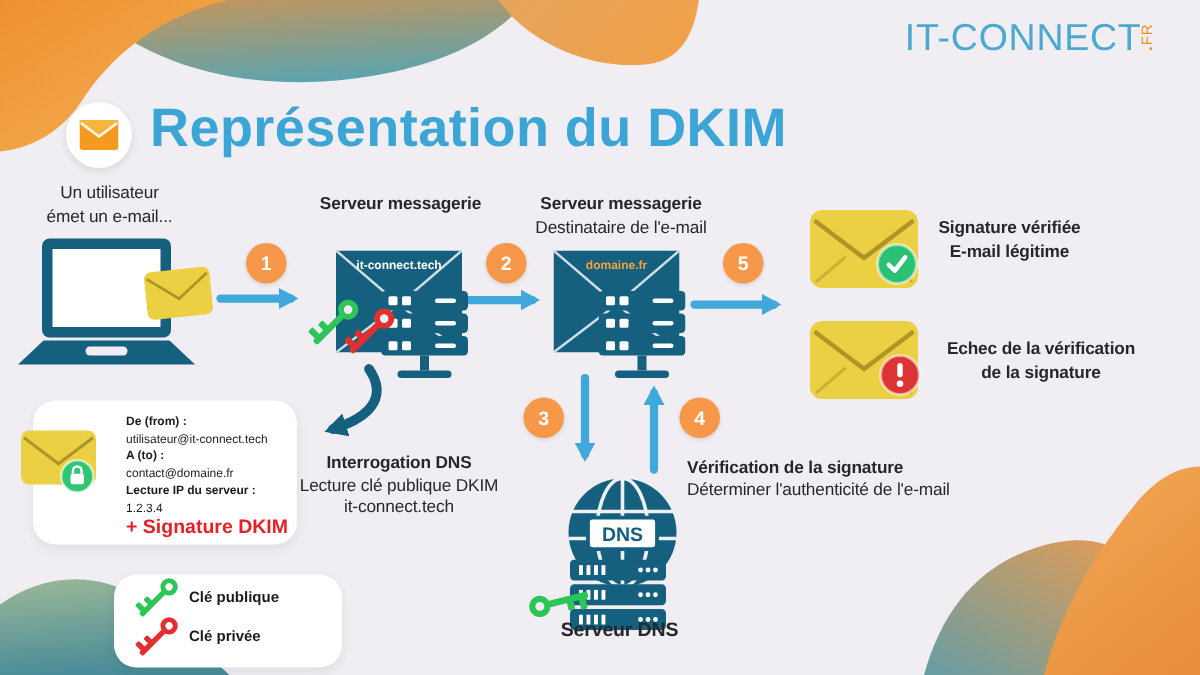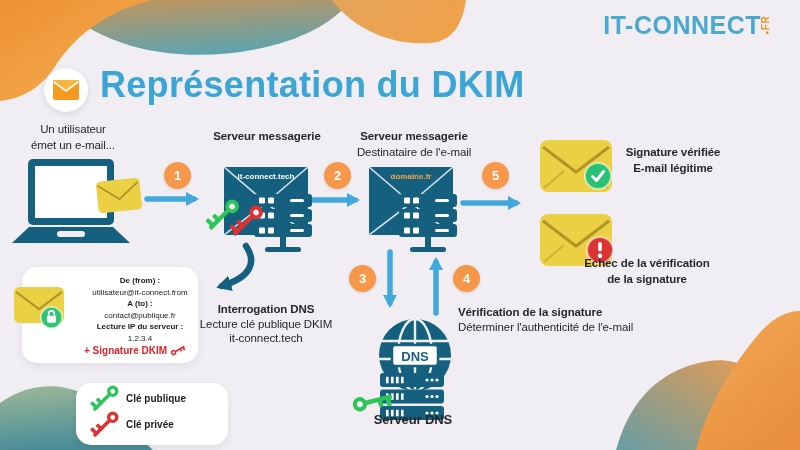--- a/index.html
+++ b/index.html
@@ -15,21 +15,21 @@
     position:absolute;left:44px;top:68px;width:44px;height:44px;border-radius:50%;
     background:#ffffff;box-shadow:0 2px 6px rgba(0,0,0,.10);
     display:flex;align-items:center;justify-content:center;
   }
   .page-title{
     position:absolute;left:100px;top:64px;margin:0;
     font-size:36px;font-weight:700;letter-spacing:.3px;color:#3ba5d6;text-align:center;
   }
   .logo{
     position:absolute;top:13px;right:24px;display:flex;align-items:flex-start;
-    font-weight:700;font-size:25px;letter-spacing:.5px;color:#4ba9d0;line-height:25px;
+    font-weight:400;font-size:25px;letter-spacing:.5px;color:#4ba9d0;line-height:25px;
   }
   .logo .fr-wrap{position:relative;width:13px;height:26px;margin-left:2px;}
   .logo .fr{
     position:absolute;top:0px;left:-4px;display:block;transform:rotate(-90deg);
     transform-origin:center;font-size:10px;letter-spacing:.5px;color:#ee8f1f;line-height:10px;top:5px;
   }
   .logo .fr-dot{position:absolute;left:2px;top:8px;font-size:16px;color:#ee8f1f;line-height:16px;}
   
   .cap{position:absolute;text-align:center;font-size:11.5px;line-height:15.5px;letter-spacing:-.1px;color:#27272b;}
   .b{font-weight:700;}
@@ -37,23 +37,23 @@
     position:absolute;width:27px;height:27px;border-radius:50%;background:#f7974a;
     color:#fff;font-weight:700;font-size:13px;display:flex;align-items:center;justify-content:center;
     box-shadow:0 1px 3px rgba(0,0,0,.12);
   }
   .card{
     position:absolute;background:#ffffff;border-radius:15px;
     box-shadow:0 3px 8px rgba(40,40,60,.08);
   }
   .mail-card-text{
     position:absolute;left:84px;top:275px;width:112px;
-    font-size:8px;line-height:11.6px;letter-spacing:0;white-space:nowrap;color:#1c1c1e;text-align:center;
-  }
-  .mail-card-text .red{color:#e32227;font-weight:700;font-size:10px;}
+    font-size:8px;line-height:11.6px;letter-spacing:0;white-space:nowrap;color:#1c1c1e;
+  }
+  .mail-card-text .red{color:#e32227;font-weight:700;font-size:13px;}
   .legend-label{position:absolute;font-size:10px;font-weight:700;color:#1c1c1e;}
   .anno{position:absolute;font-size:11.5px;line-height:14.5px;letter-spacing:-.1px;color:#27272b;}
   .rot135{transform:rotate(135deg);}
 </style>
 </head>
 <body>
 
 <div class="stage">
 
   <svg class="abs" width="800" height="450" viewBox="0 0 800 450" style="left:0;top:0;">
@@ -255,21 +255,21 @@
   <svg class="abs" style="left:540px;top:214px;" width="72" height="52" viewBox="0 0 72 52">
     <rect x="0" y="0" width="72" height="52" rx="8" fill="#ecd044"></rect>
     <path d="M3,7 L36,32 L69,7" stroke="rgba(125,98,16,.55)" stroke-width="3" fill="none"></path>
     <path d="M4,48 L24,31 M68,48 L48,31" stroke="rgba(125,98,16,.28)" stroke-width="2" fill="none"></path>
   </svg>
   <svg class="abs" style="left:586px;top:236px;" width="28" height="28" viewBox="0 0 28 28">
     <circle cx="14" cy="14" r="13" fill="#dc3434" stroke="rgba(255,255,255,.55)" stroke-width="2"></circle>
     <rect x="12.2" y="6" width="3.6" height="9.5" rx="1.8" fill="#ffffff"></rect>
     <circle cx="14" cy="19.8" r="2.2" fill="#ffffff"></circle>
   </svg>
-  <div class="cap" style="left:573px;top:226px;width:148px;margin-top:30px;">
+  <div class="cap" style="left:620px;top:226px;width:148px;">
     <div class="b">Echec de la vérification</div>
     <div class="b">de la signature</div>
   </div>
 
   <div class="anno" style="left:165px;top:302px;width:202px;text-align:center;">
     <div class="b">Interrogation DNS</div>
     <div>Lecture clé publique DKIM</div>
     <div>it-connect.tech</div>
   </div>
   <div class="anno" style="left:458px;top:305px;width:232px;">
@@ -333,23 +333,23 @@
     <rect x="0" y="0" width="72" height="52" rx="8" fill="#ecd044"></rect>
     <path d="M3,7 L36,32 L69,7" stroke="rgba(125,98,16,.55)" stroke-width="3" fill="none"></path>
   </svg>
   <svg class="abs" style="left:40px;top:306px;" width="23" height="23" viewBox="0 0 28 28">
     <circle cx="14" cy="14" r="13" fill="#2ec573" stroke="rgba(255,255,255,.6)" stroke-width="2"></circle>
     <path d="M10.5,12 v-2.5 a3.5,3.5 0 0 1 7,0 v2.5" stroke="#ffffff" stroke-width="2" fill="none"></path>
     <rect x="8.5" y="12" width="11" height="8.5" rx="1.8" fill="#ffffff"></rect>
   </svg>
   <div class="mail-card-text">
     <div class="b">De (from) :</div>
-    <div>utilisateur@it-connect.from</div>
+    <div>utilisateur@it-connect.tech</div>
     <div class="b">A (to) :</div>
-    <div>contact@publique.fr</div>
+    <div>contact@domaine.fr</div>
     <div class="b">Lecture IP du serveur :</div>
     <div>1.2.3.4</div>
     <div style="display:flex;align-items:center;gap:3px;">
       <span class="red">+ Signature DKIM</span>
       <svg width="16" height="8" viewBox="0 0 56 26" style="transform:rotate(-30deg);">
         <circle cx="10" cy="13" r="9.5" fill="#e03030"></circle>
           <circle cx="10" cy="13" r="4" fill="#ffffff"></circle>
         <rect x="18" y="10" width="36" height="6" rx="2" fill="#e03030"></rect>
         <rect x="34" y="14" width="6" height="9" rx="1.5" fill="#e03030"></rect>
         <rect x="45" y="14" width="6" height="11" rx="1.5" fill="#e03030"></rect>

